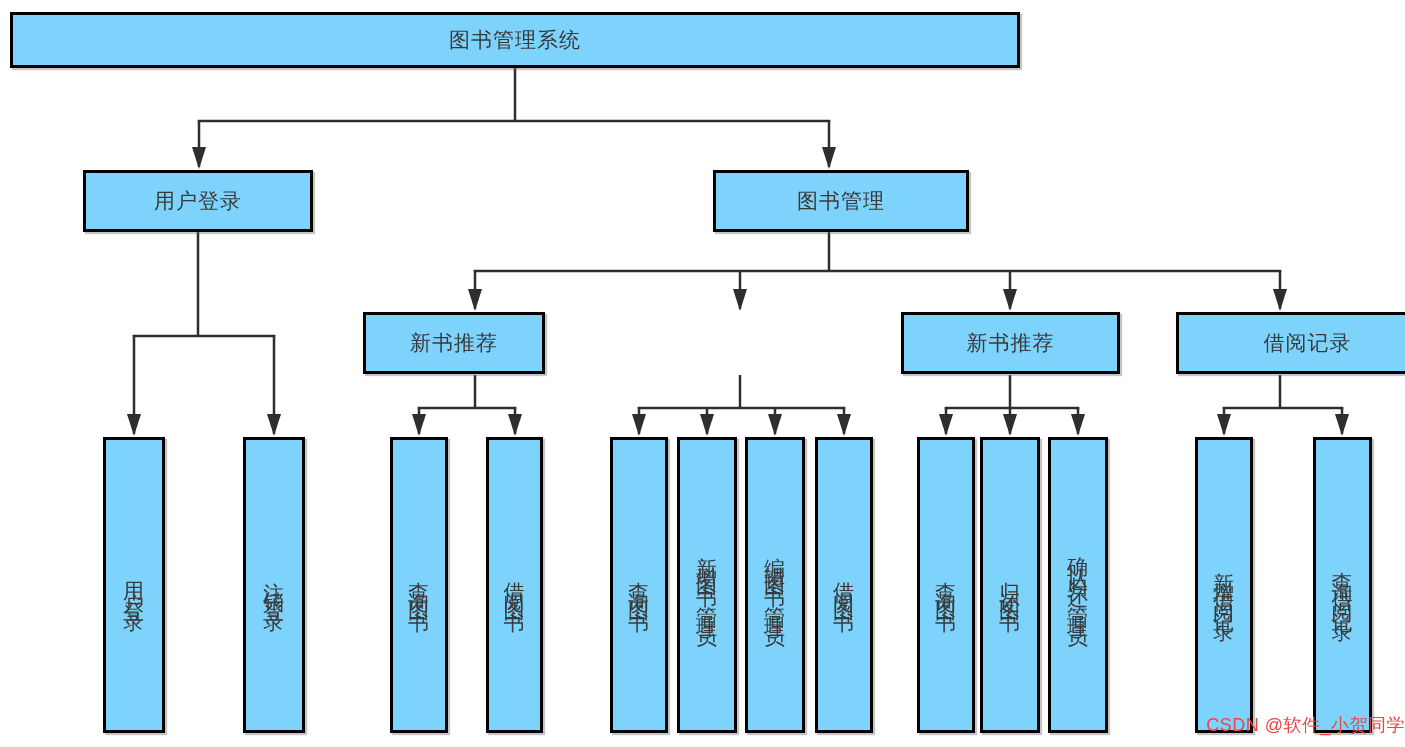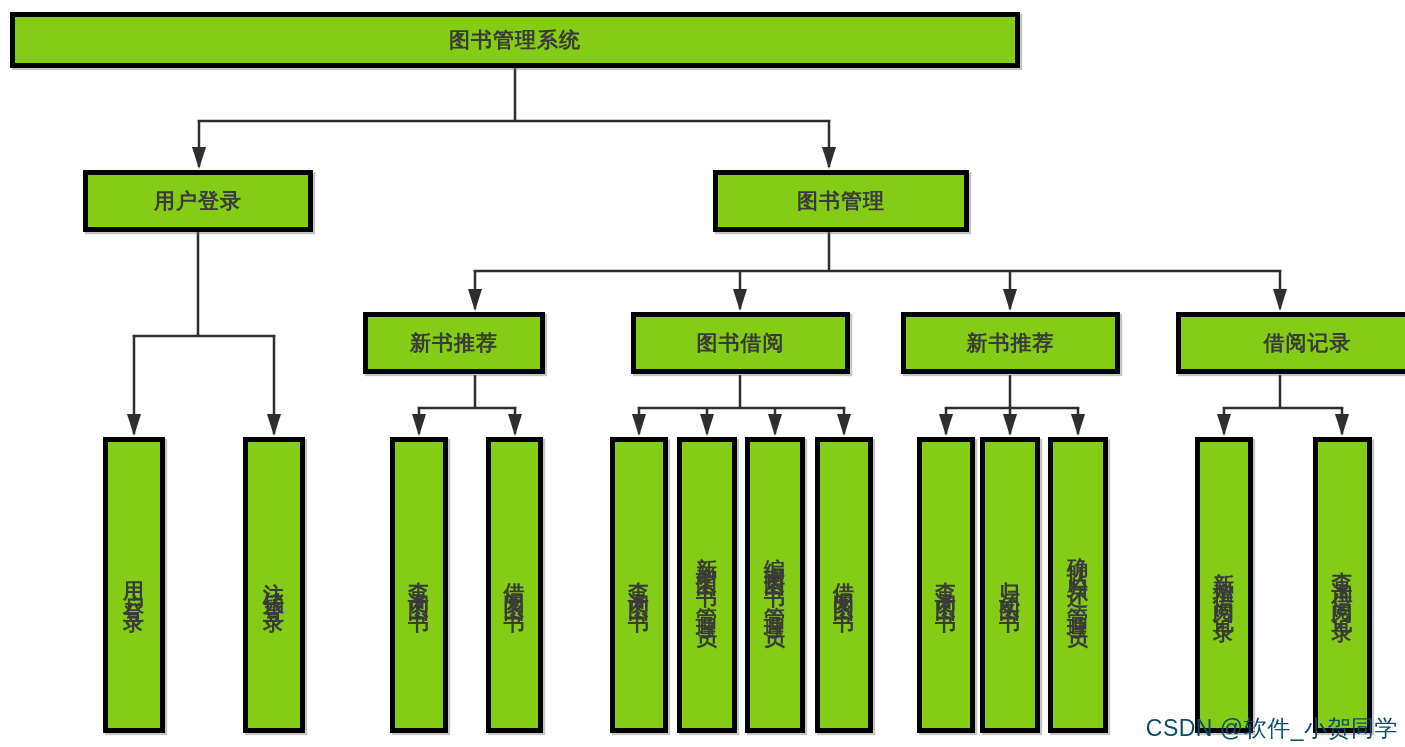--- a/index.html
+++ b/index.html
@@ -2,46 +2,45 @@
 <html><head>
 <meta charset="utf-8">
 <style>
   html,body{margin:0;padding:0;background:#ffffff;}
   body{font-family:"Liberation Sans","DejaVu Sans",sans-serif;}
   .stage{position:relative;width:1405px;height:747px;background:#ffffff;overflow:hidden;}
   svg.wires{position:absolute;left:0;top:0;z-index:1;}
   .node{
     position:absolute;
     box-sizing:border-box;
-    border:5px solid #000000;
-    background:#84cc16;
+    border:3px solid #000000;
+    background:#7dd3fc;
     display:flex;align-items:center;justify-content:center;
     color:#3a3a3a;
     z-index:2;
     box-shadow:2px 2px 1px rgba(110,110,110,0.40);
-    font-weight:bold;
   }
   .node.h{font-size:21px;letter-spacing:1px;}
   .root{left:10px;top:12px;width:1010px;height:56px;font-size:22px;}
   .lvl2{top:170px;height:62px;}
   .lvl3{top:312px;height:62px;}
   .leaf{top:437px;height:296px;}
   .leaf .vtext{
     writing-mode:vertical-rl;
     text-orientation:mixed;
     font-size:21px;
     letter-spacing:10px;
     color:#3a3a3a;
     line-height:1;
   }
   .watermark{
     position:absolute;
-    right:7px;top:713px;
-    font-size:23px;
-    color:#0c4a6e;
+    right:0;top:713px;
+    font-size:18px;
+    color:#ef4444;
     letter-spacing:0.5px;
     z-index:3;
     white-space:nowrap;
   }
 </style>
 </head>
 <body>
 
 <div class="stage">
 
@@ -108,21 +107,20 @@
       </g>
     </g>
   </svg>
 
   <div class="node h root">图书管理系统</div>
 
   <div class="node h lvl2" style="left:83px;width:230px">用户登录</div>
   <div class="node h lvl2" style="left:713px;width:256px">图书管理</div>
 
   <div class="node h lvl3" style="left:363px;width:182px">新书推荐</div>
-  <div class="node h lvl3" style="left:631px;width:219px">图书借阅</div>
   <div class="node h lvl3" style="left:901px;width:219px">新书推荐</div>
   <div class="node h lvl3" style="left:1176px;width:263px">借阅记录</div>
 
   <div class="node leaf" style="left:103px;width:62px">
     <span class="vtext">用户登录</span>
   </div>
   <div class="node leaf" style="left:243px;width:62px">
     <span class="vtext">注销登录</span>
   </div>
   <div class="node leaf" style="left:390px;width:58px">

